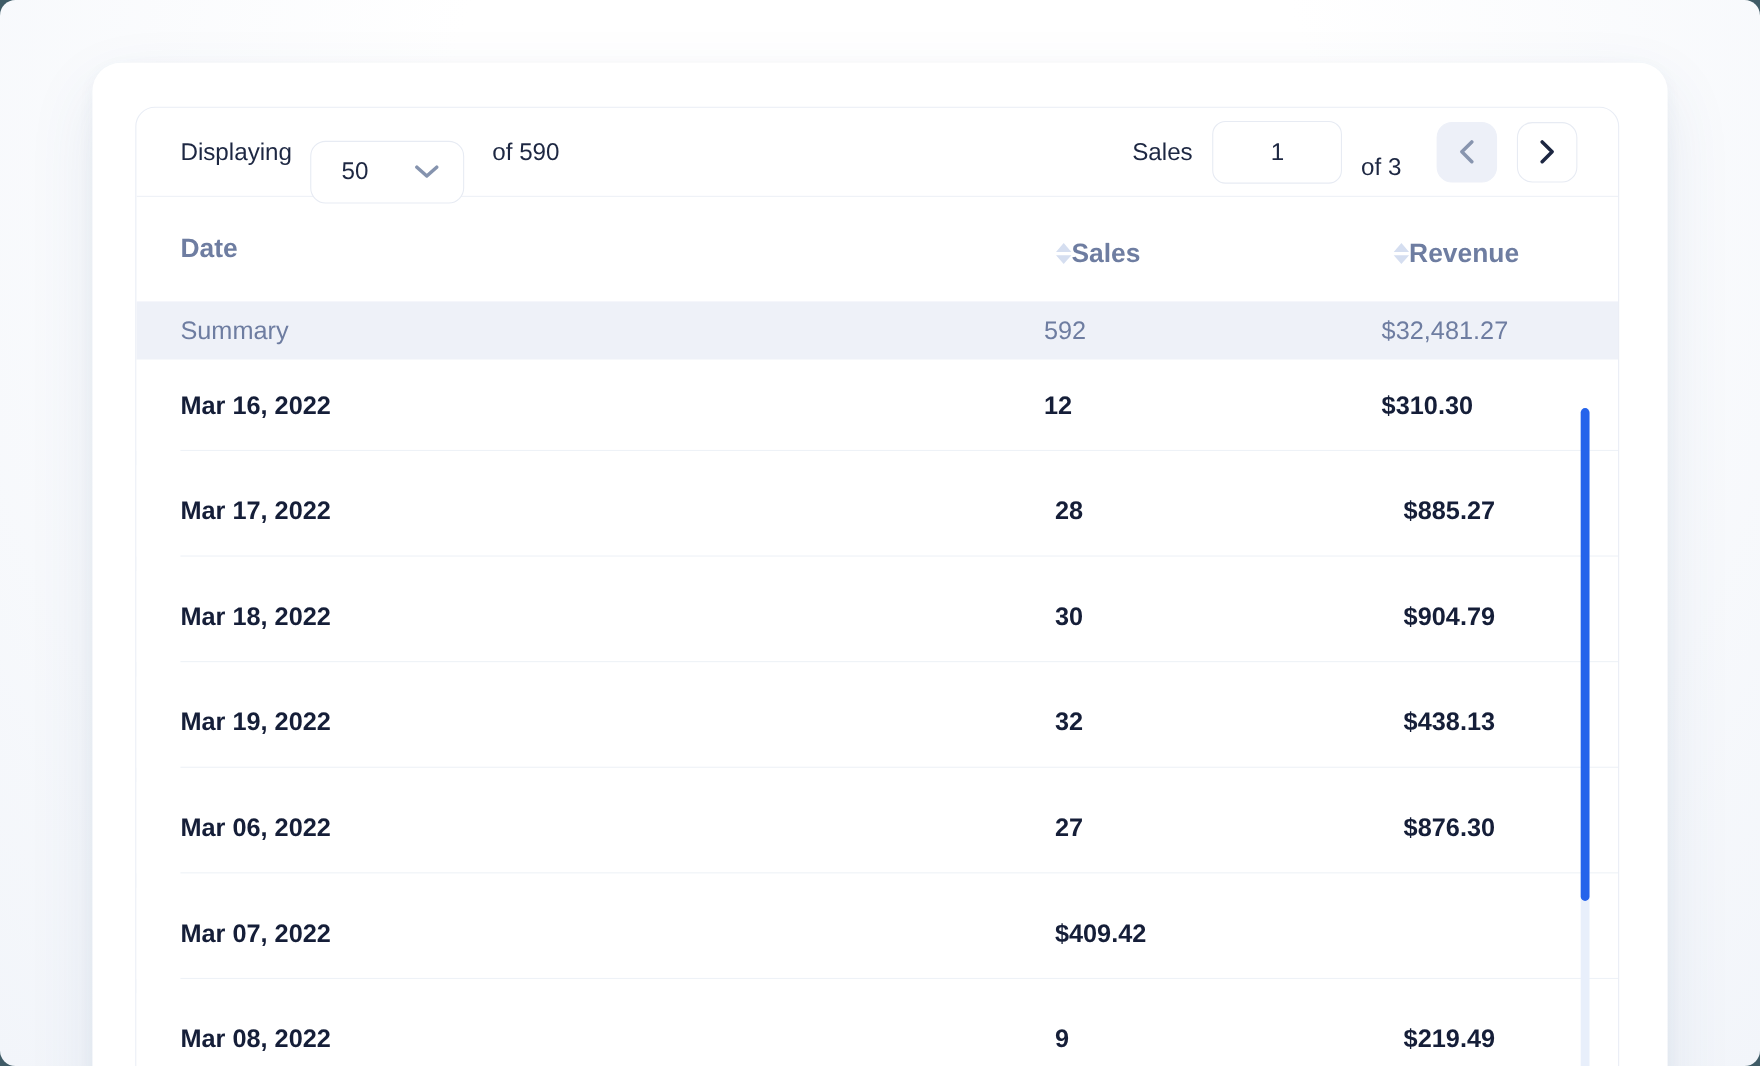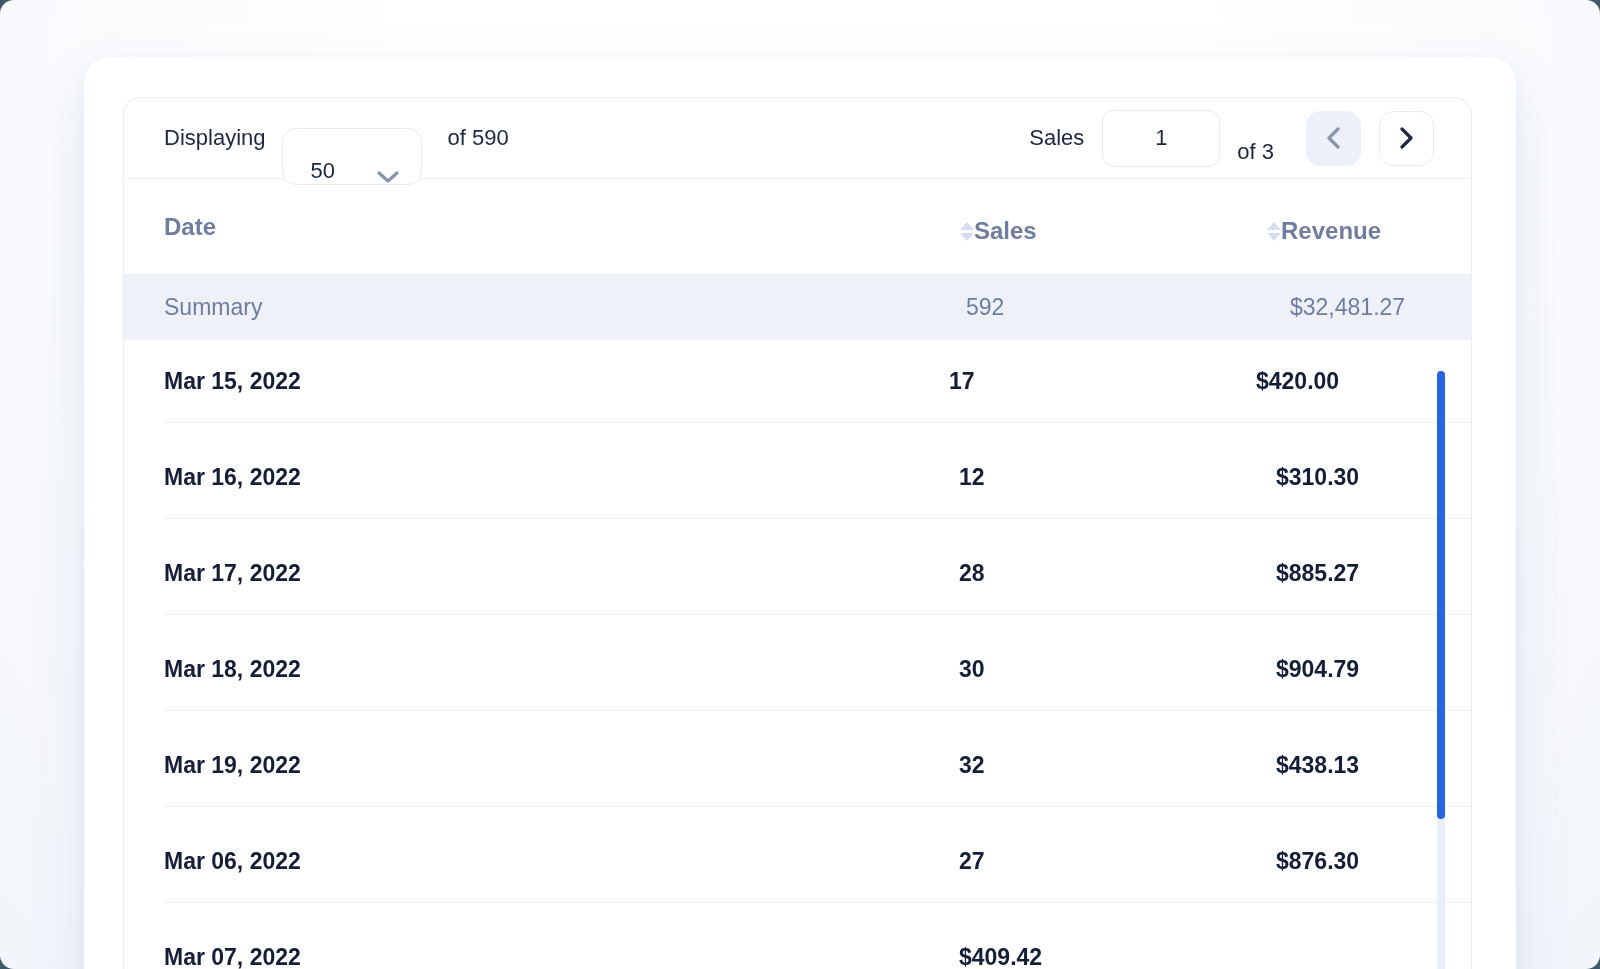--- a/index.html
+++ b/index.html
@@ -27,21 +27,21 @@
   
   .toolbar {
     height: 81px; display: flex; align-items: center; justify-content: space-between;
     padding: 0 37px 0 40px; border-bottom: 1px solid #eef1f7;
     color: #1d2742; font-size: 22px; font-weight: 500;
   }
   .tb-left, .tb-right { display: flex; align-items: center; }
   .pagesize-select {
     margin-left: 16px; width: 140px; height: 57px;
     border: 1px solid #e7ebf3; border-radius: 14px;
-    display: flex; align-items: flex-end; justify-content: space-between;
+    display: flex; align-items: center; justify-content: space-between;
     padding: 0 22px 0 28px; cursor: pointer; background: #fff; margin-top: 36px;
   }
   .pagesize-select .val { font-weight: 500; color: #1d2742; }
   .total-label { margin-left: 26px; }
   .page-label { margin-right: 18px; }
   .page-input {
     width: 118px; height: 57px; border: 1px solid #e7ebf3; border-radius: 12px;
     text-align: center; font-size: 22px; font-weight: 500; color: #1d2742;
     font-family: "Liberation Sans", "DejaVu Sans", sans-serif; outline: none; background: #fff;
   }
@@ -66,22 +66,22 @@
   .sort-icon .tri-up {
     width: 0; height: 0; border-left: 7px solid transparent; border-right: 7px solid transparent;
     border-bottom: 8px solid #d5def0;
   }
   .sort-icon .tri-down {
     width: 0; height: 0; border-left: 7px solid transparent; border-right: 7px solid transparent;
     border-top: 8px solid #d5def0;
   }
   
   .summary-row {
-    height: 66px; background: #eef1f8; display: flex; align-items: center;
-    padding-left: 40px; color: #6e7da1; font-size: 23px; font-weight: 500; gap: 17px;
+    height: 53px; background: #eef1f8; display: flex; align-items: center;
+    padding-left: 40px; color: #6e7da1; font-size: 23px; font-weight: 500;
   }
   
   .row {
     height: 83px; border-bottom: 1px solid #eef2f7;
     display: flex; align-items: center; padding-left: 40px; position: relative;
     color: #151e38; font-size: 23px; font-weight: 600; background: #fff;
   }
   .row { border-bottom: none; }
   .row::after {
     content: ""; position: absolute; left: 40px; right: 0; bottom: 0;
@@ -164,25 +164,20 @@
         </div>
       </div>
 
       <div class="summary-row">
         <div class="col-date">Summary</div>
         <div class="col-sales">592</div>
         <div class="col-rev">$32,481.27</div>
       </div>
 
       <div id="rows">
-  <div class="row">
-    <div class="col-date cell-date">Mar 15, 2022</div>
-    <div class="col-sales cell-sales">17</div>
-    <div class="col-rev cell-rev">$420.00</div>
-  </div>
 
   <div class="row">
     <div class="col-date cell-date">Mar 16, 2022</div>
     <div class="col-sales cell-sales">12</div>
     <div class="col-rev cell-rev">$310.30</div>
   </div>
 
   <div class="row">
     <div class="col-date cell-date">Mar 17, 2022</div>
     <div class="col-sales cell-sales">28</div>

